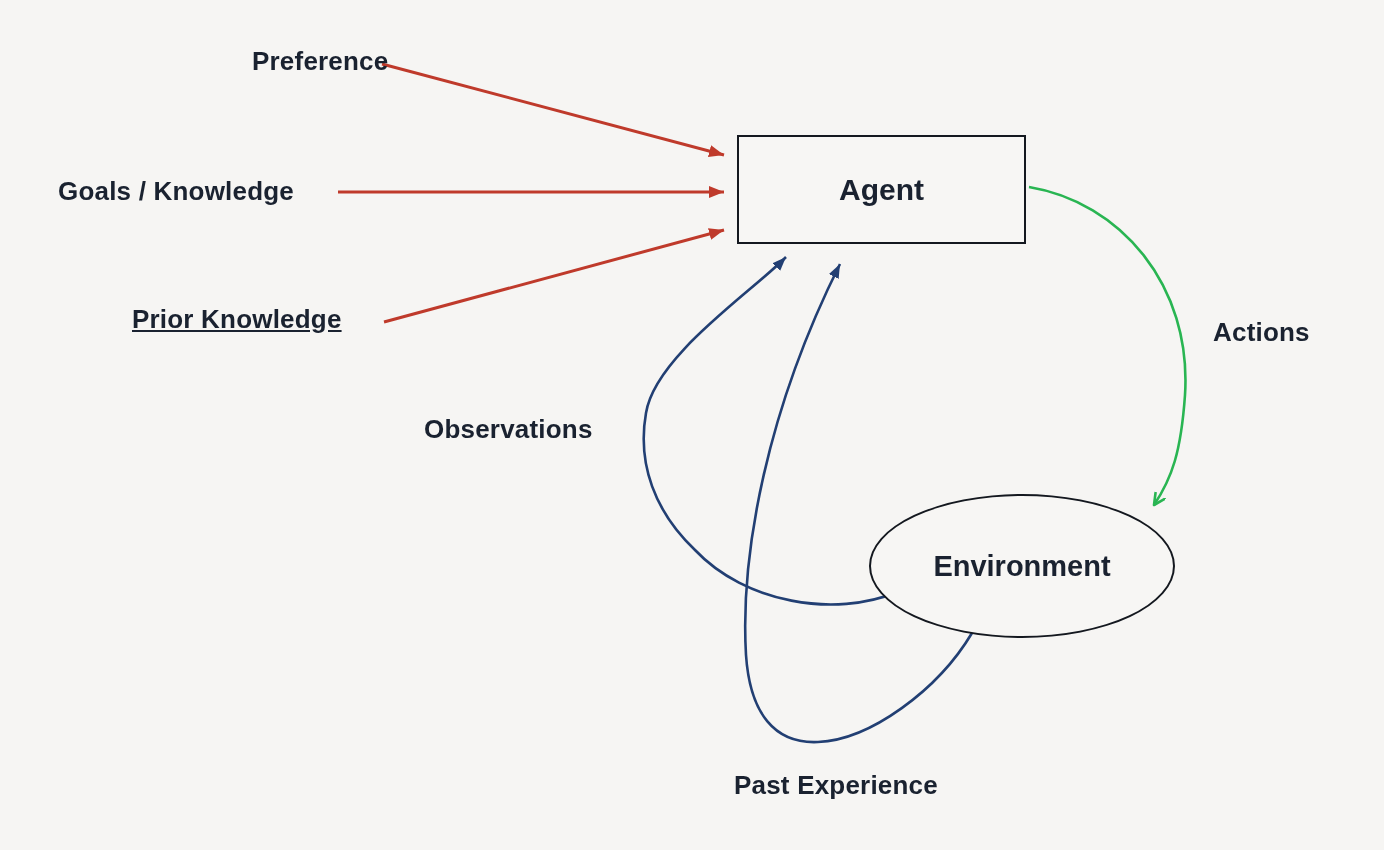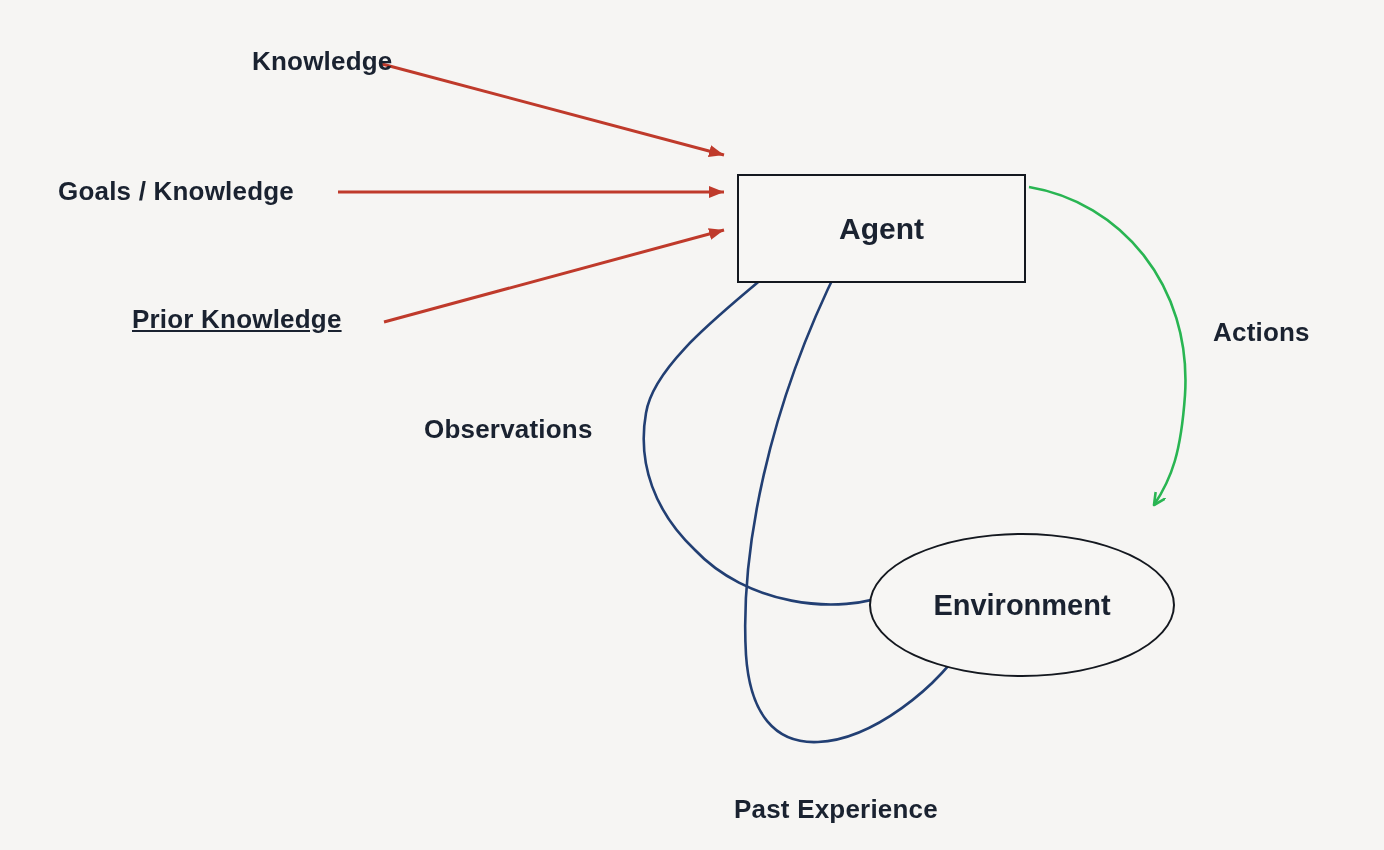--- a/index.html
+++ b/index.html
@@ -34,39 +34,38 @@
   .node {
     position: absolute;
     box-sizing: border-box;
     display: flex;
     align-items: center;
     justify-content: center;
     background: #f7f6f4;
     border: 2.5px solid #14181f;
     color: #1a2230;
     font-weight: 700;
-    margin-top: 39px;
   }
   .node-agent {
     left: 737px; top: 135px;
     width: 289px; height: 109px;
     font-size: 30px;
   }
   .node-environment {
     left: 869px; top: 494px;
     width: 306px; height: 144px;
     border-radius: 50%;
     font-size: 29px;
   }
   .lbl-abilities   { left: 252px; top: 46px;  }
   .lbl-goals       { left: 58px;  top: 176px; }
   .lbl-prior       { left: 132px; top: 304px; text-decoration: underline; }
   .lbl-observations{ left: 424px; top: 414px; }
   .lbl-actions     { left: 1213px; top: 317px; }
-  .lbl-past        { left: 734px; top: 770px; margin-top: 24px; }
+  .lbl-past        { left: 734px; top: 770px; }
 </style>
 </head>
 <body>
 
 <div class="canvas">
 
   <svg class="arrow-layer" width="1384" height="850" viewBox="0 0 1384 850" xmlns="http://www.w3.org/2000/svg">
     <defs>
       <marker id="head-red" markerUnits="userSpaceOnUse" markerWidth="18" markerHeight="14" refX="15" refY="6" orient="auto">
         <path d="M0,0 L15,6 L0,12 z" fill="#bf3a2b"></path>
@@ -90,21 +89,21 @@
     <path d="M 972 633 C 938 690 870 740 818 742 C 775 744 750 714 746 655 C 740 552 768 408 840 264" fill="none" stroke="#223f73" stroke-width="2.6" marker-end="url(#head-blue)"></path>
   </svg>
 
   <div class="node node-agent">
     <span>Agent</span>
   </div>
   <div class="node node-environment">
     <span>Environment</span>
   </div>
 
-  <div class="input-label lbl-abilities">Knowledge</div>
+  <div class="input-label lbl-abilities">Preference</div>
   <div class="input-label lbl-goals">Goals / Knowledge</div>
   <div class="input-label lbl-prior">Prior Knowledge</div>
 
   <div class="edge-label lbl-actions">Actions</div>
   <div class="edge-label lbl-observations">Observations</div>
   <div class="edge-label lbl-past">Past Experience</div>
 
 </div>
 
 </body></html>

